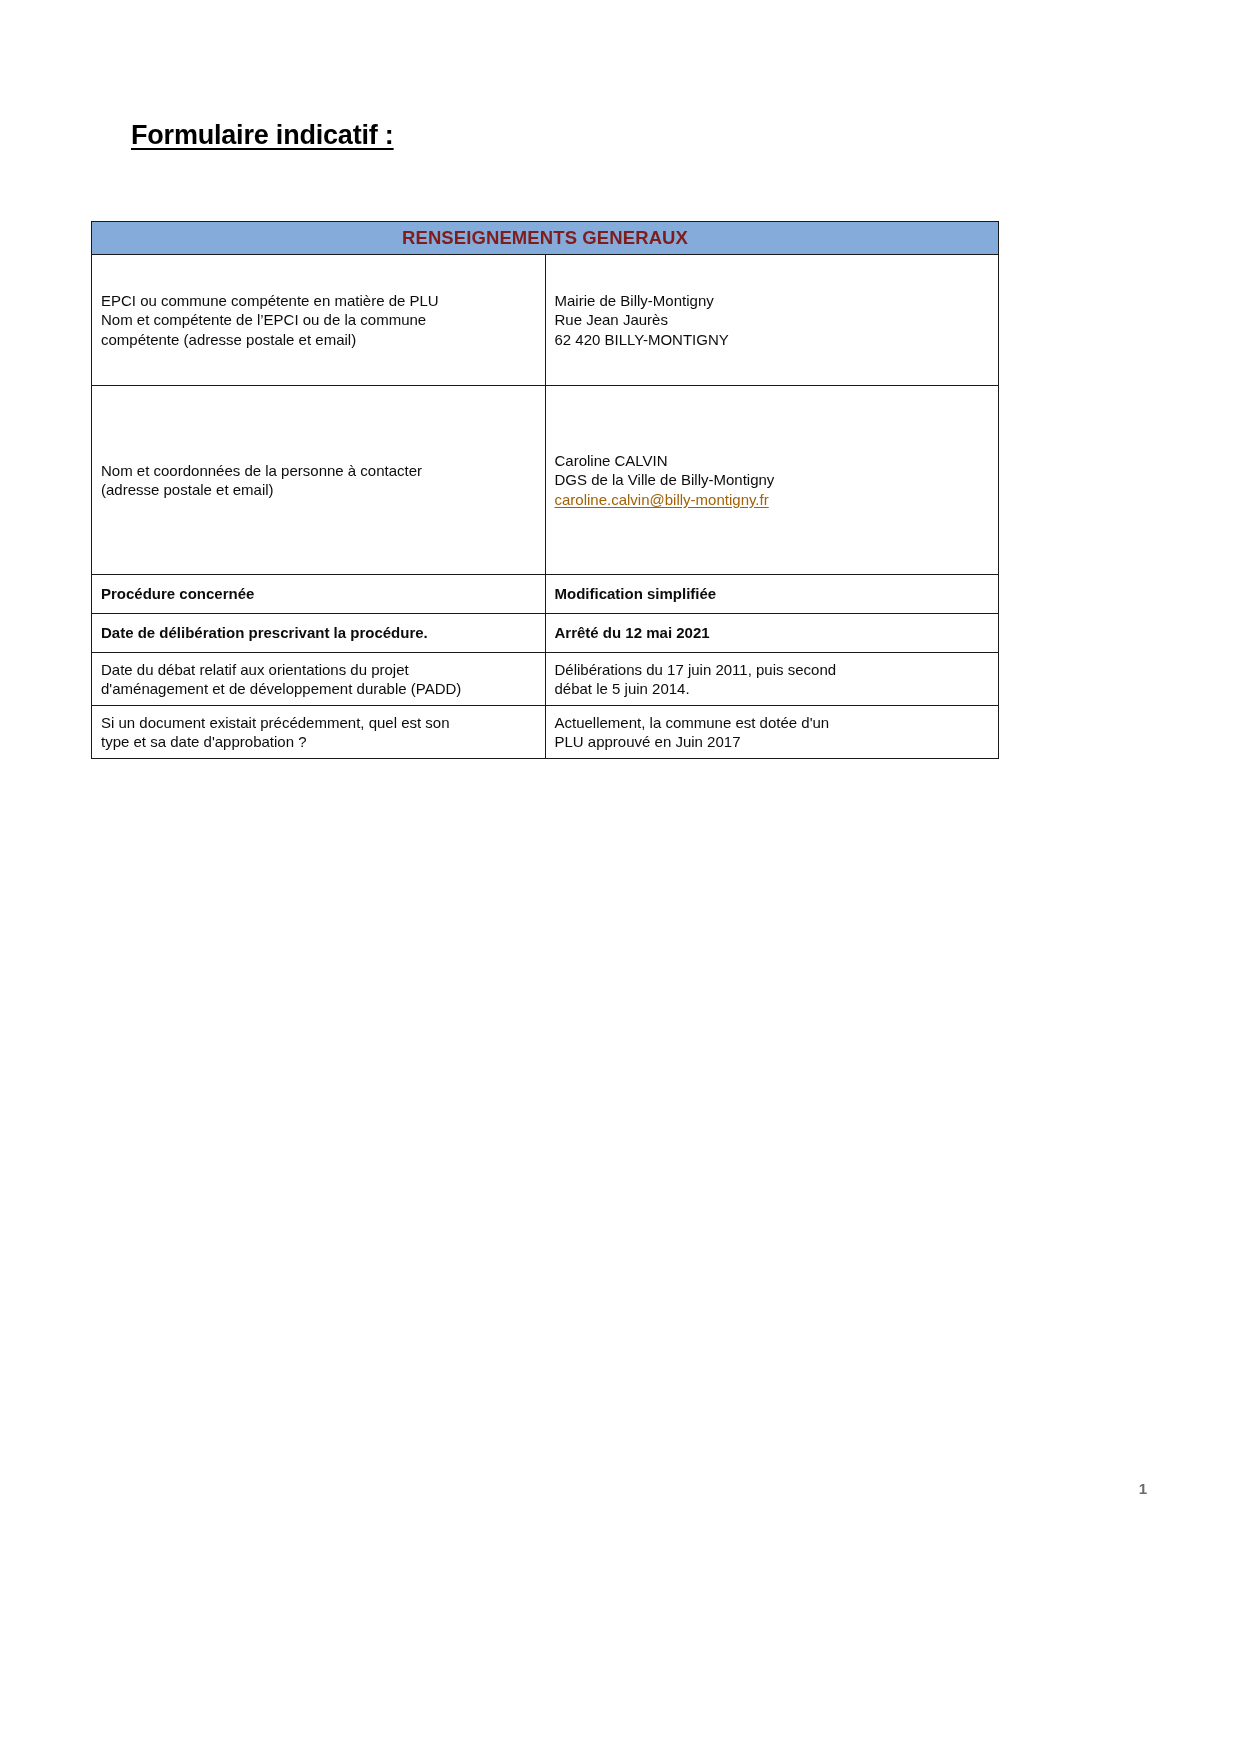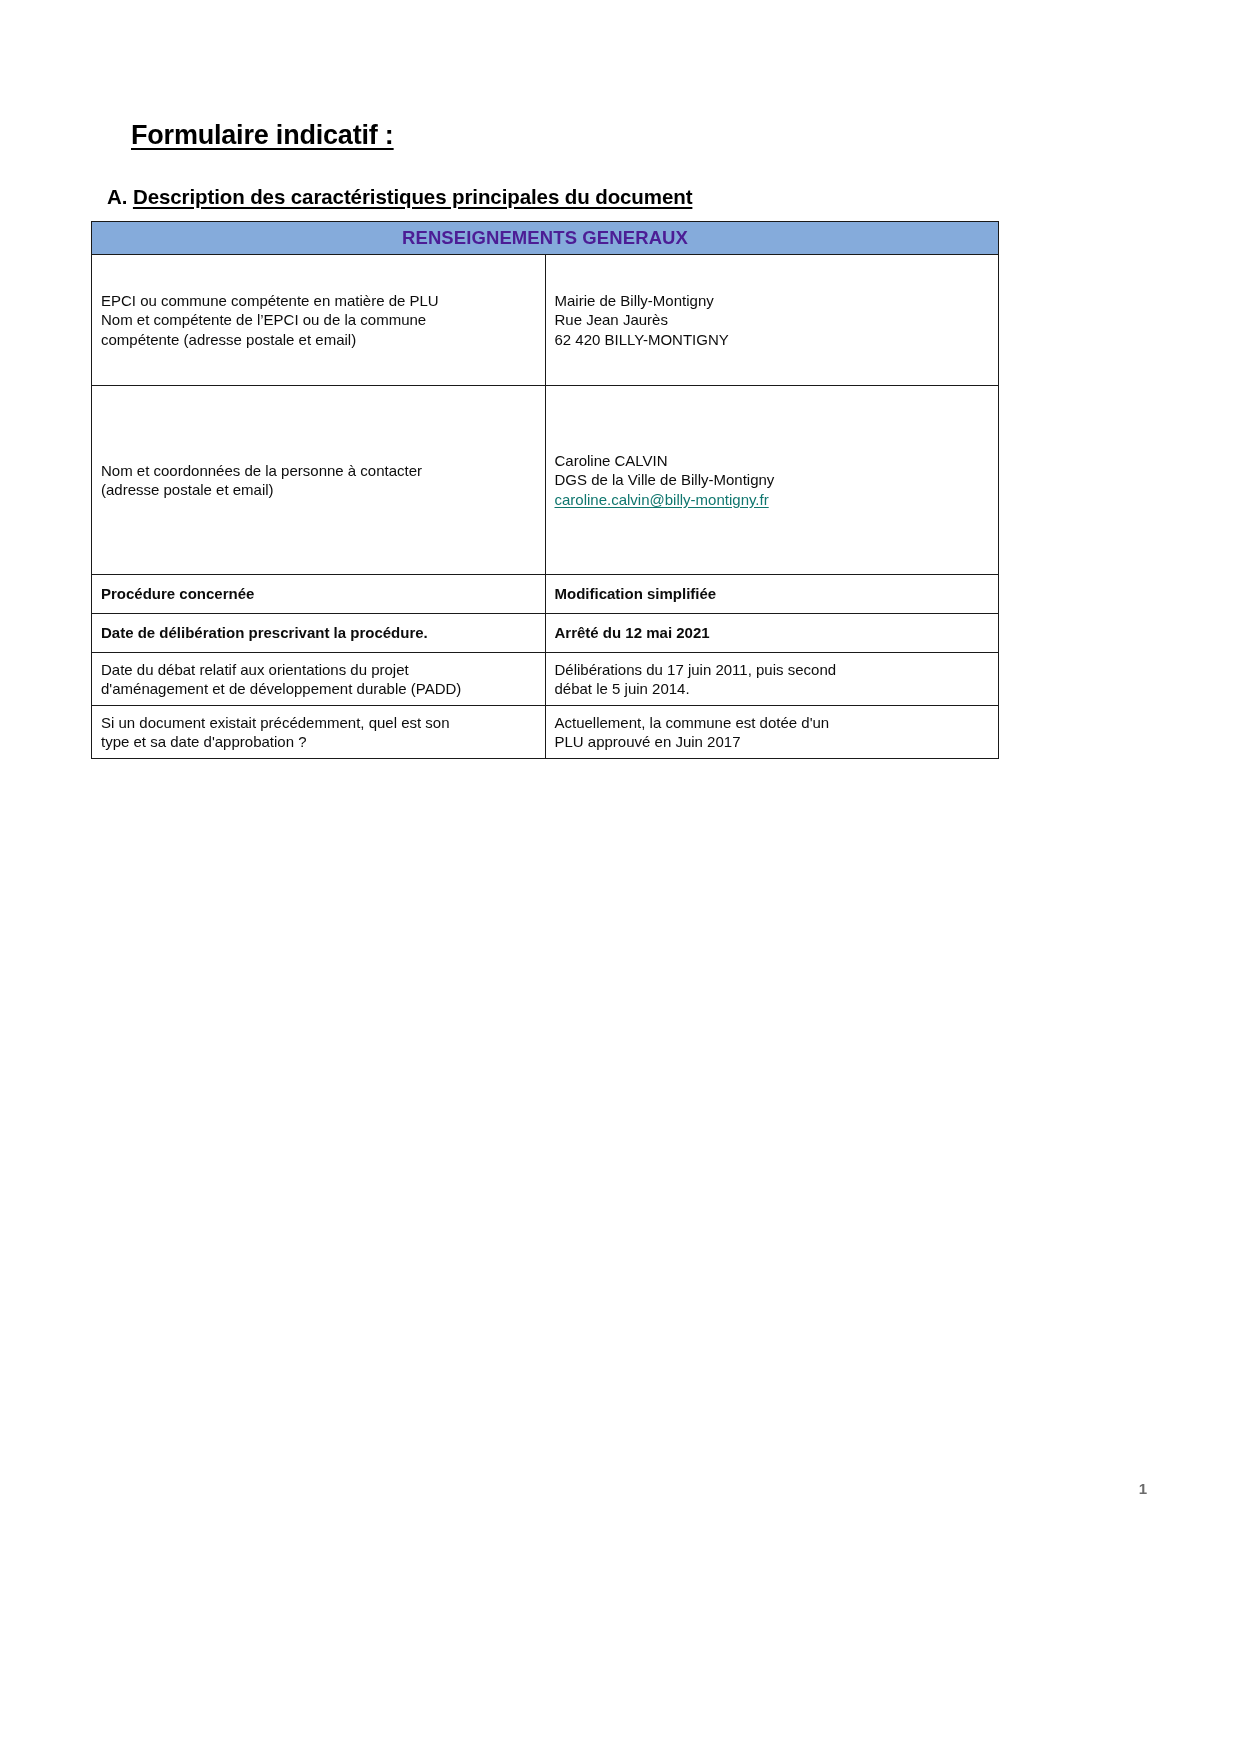--- a/index.html
+++ b/index.html
@@ -83,21 +83,21 @@
   }
   .hdr-cell {
     background: #85abdb;
     text-align: center;
     height: 32px;
   }
   .hdr-text {
     font-size: 18.5px;
     font-weight: bold;
     letter-spacing: 0.1px;
-    color: #4c1d95;
+    color: #7f1d1d;
     line-height: 1.1;
   }
 
   .cell-inner {
     padding: 4px 9px 4px 9px;
     font-size: 15px;
     line-height: 1.28;
     color: #0c0c0c;
   }
   .col-left {
@@ -112,21 +112,21 @@
     hyphens: none;
   }
   .cell-line { display: block; white-space: nowrap; }
 
   .row-tall-1 td { height: 130px; }
   .row-tall-2 td { height: 188px; }
   .row-2l td { height: 52px; }
   .row-1l td { height: 38px; font-weight: bold; }
 
   a.mail-link {
-    color: #0f766e;
+    color: #a16207;
     text-decoration: underline;
     text-underline-offset: 2px;
   }
   .vc-mid { vertical-align: middle; }
 
   
   .page-number {
     position: absolute;
     right: 93px;
     top: 1480px;
@@ -135,21 +135,20 @@
     color: #6b6b6b;
   }
 </style>
 </head>
 <body>
 
 <div class="page">
 
   <h1 class="doc-title"><span class="u">Formulaire indicatif :</span></h1>
 
-  <h2 class="section-heading"><span class="letter">A.</span> <span class="u">Description des caractéristiques principales du document</span></h2>
 
   <div class="table-wrap">
     <table class="form-table">
       <tbody>
         <tr>
           <td class="hdr-cell" colspan="2">
             <span class="hdr-text">RENSEIGNEMENTS GENERAUX</span>
           </td>
         </tr>
 

